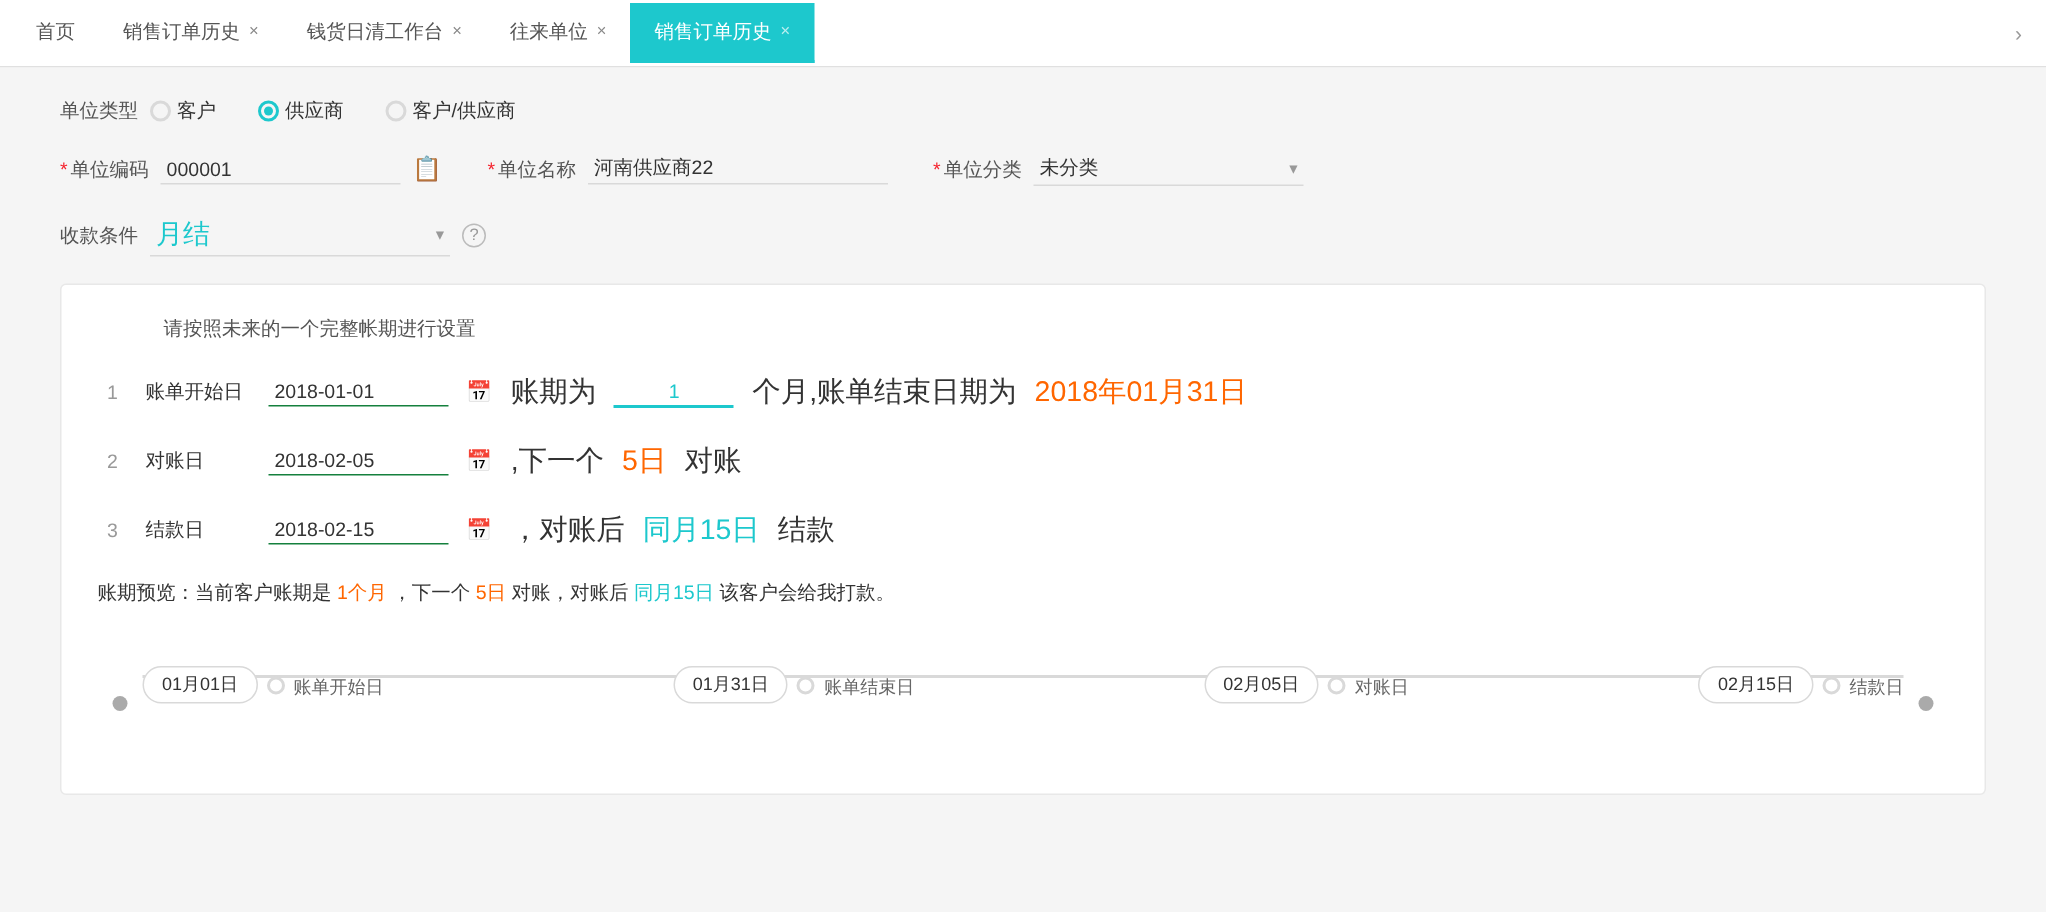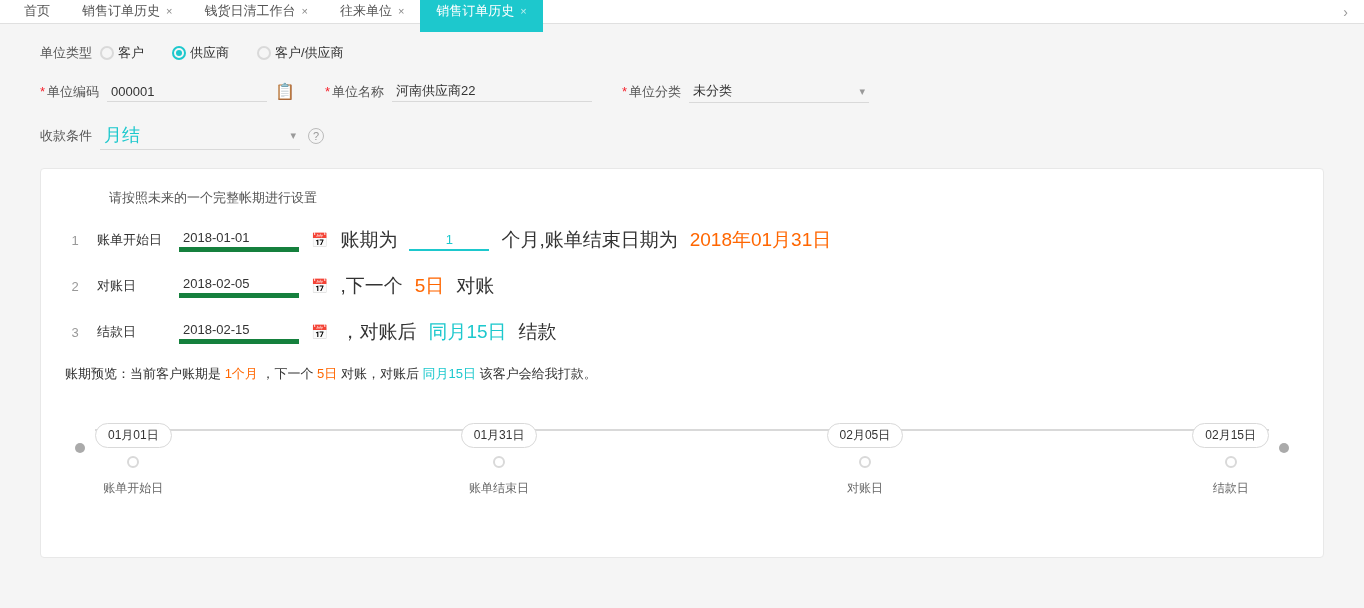--- a/index.html
+++ b/index.html
@@ -4,21 +4,21 @@
   <style>
     * { box-sizing: border-box; margin: 0; padding: 0; }
     body { font-family: "Microsoft YaHei", Arial, sans-serif; font-size: 13px; color: #333; background: #f5f5f5; }
 
     
     .tabs-bar {
       display: flex;
       align-items: center;
       background: #fff;
       border-bottom: 1px solid #e0e0e0;
-      height: 24px;
+      height: 45px;
       padding: 0 8px;
     }
     .tab-item {
       display: flex;
       align-items: center;
       height: 40px;
       padding: 0 16px;
       cursor: pointer;
       font-size: 13px;
       color: #555;
@@ -166,21 +166,21 @@
       font-size: 13px;
       text-align: center;
     }
     .row-label {
       color: #333;
       font-size: 13px;
       width: 70px;
     }
     .date-input {
       border: none;
-      border-bottom: 5px solid #15803d;
+      border-bottom: 1px solid #15803d;
       outline: none;
       padding: 2px 4px;
       font-size: 13px;
       color: #333;
       background: transparent;
       width: 120px;
     }
     .calendar-icon {
       color: #1dc8cd;
       cursor: pointer;
@@ -210,21 +210,21 @@
       color: #333;
       margin-top: 16px;
       margin-bottom: 20px;
     }
     .timeline-section {
       margin-top: 12px;
       padding-bottom: 10px;
     }
     .timeline-point {
       display: flex;
-      flex-direction: column;
+      flex-direction: row;
       align-items: center;
       gap: 6px;
     }
     .point-sub-label {
       font-size: 12px;
       color: #666;
       margin-top: 4px;
     }
     .help-icon {
       display: inline-flex;

